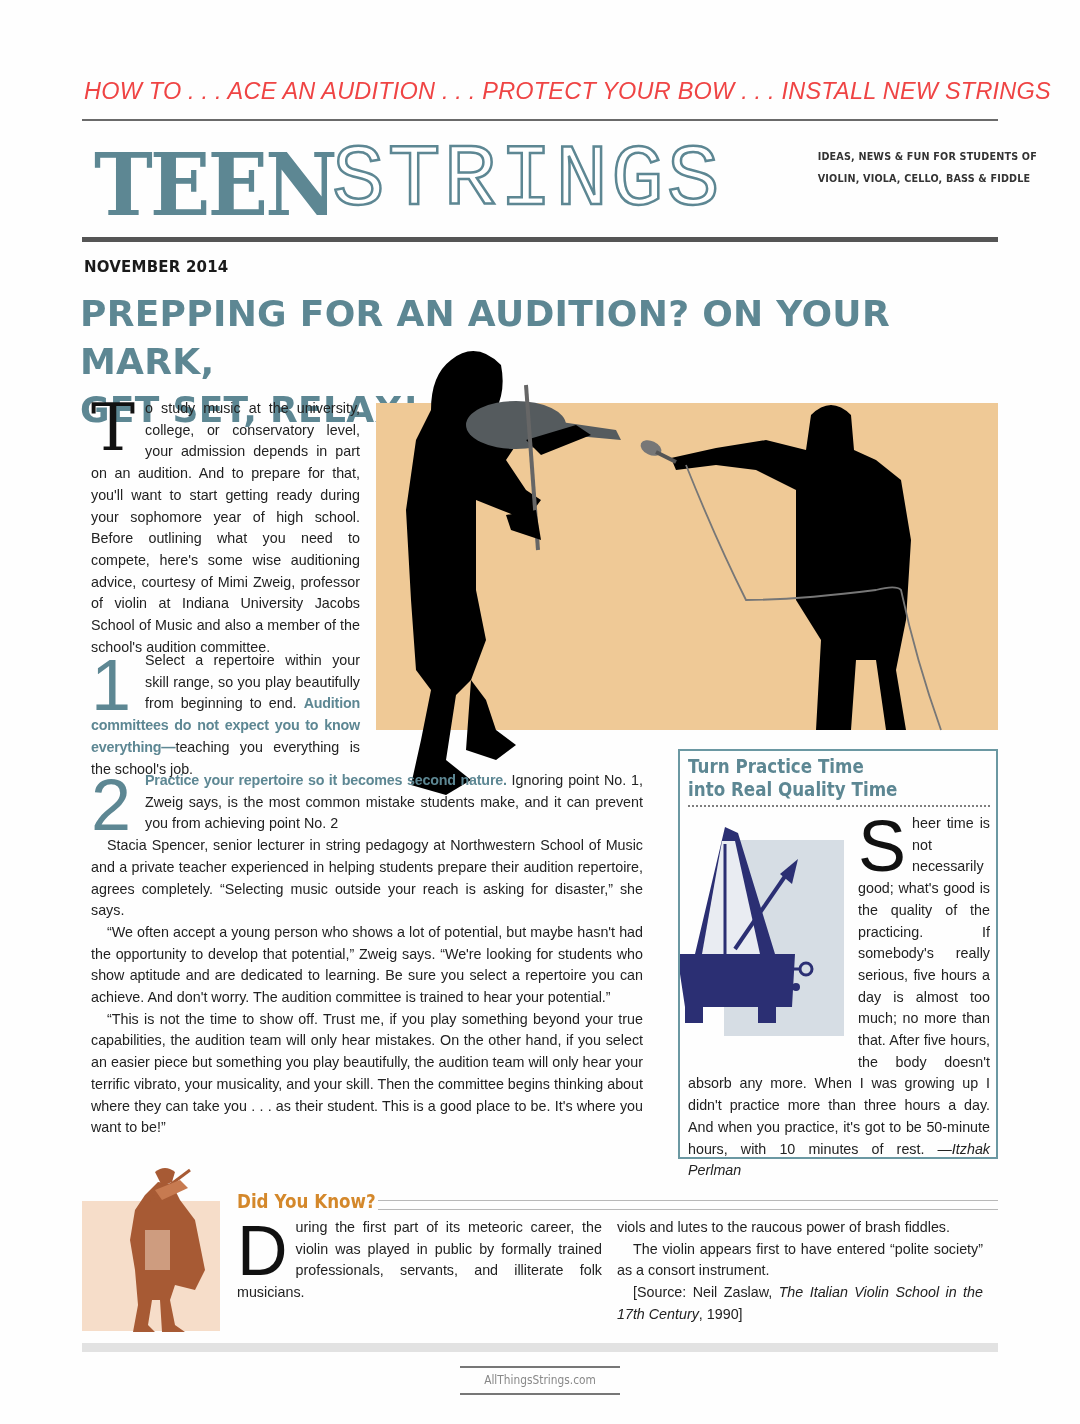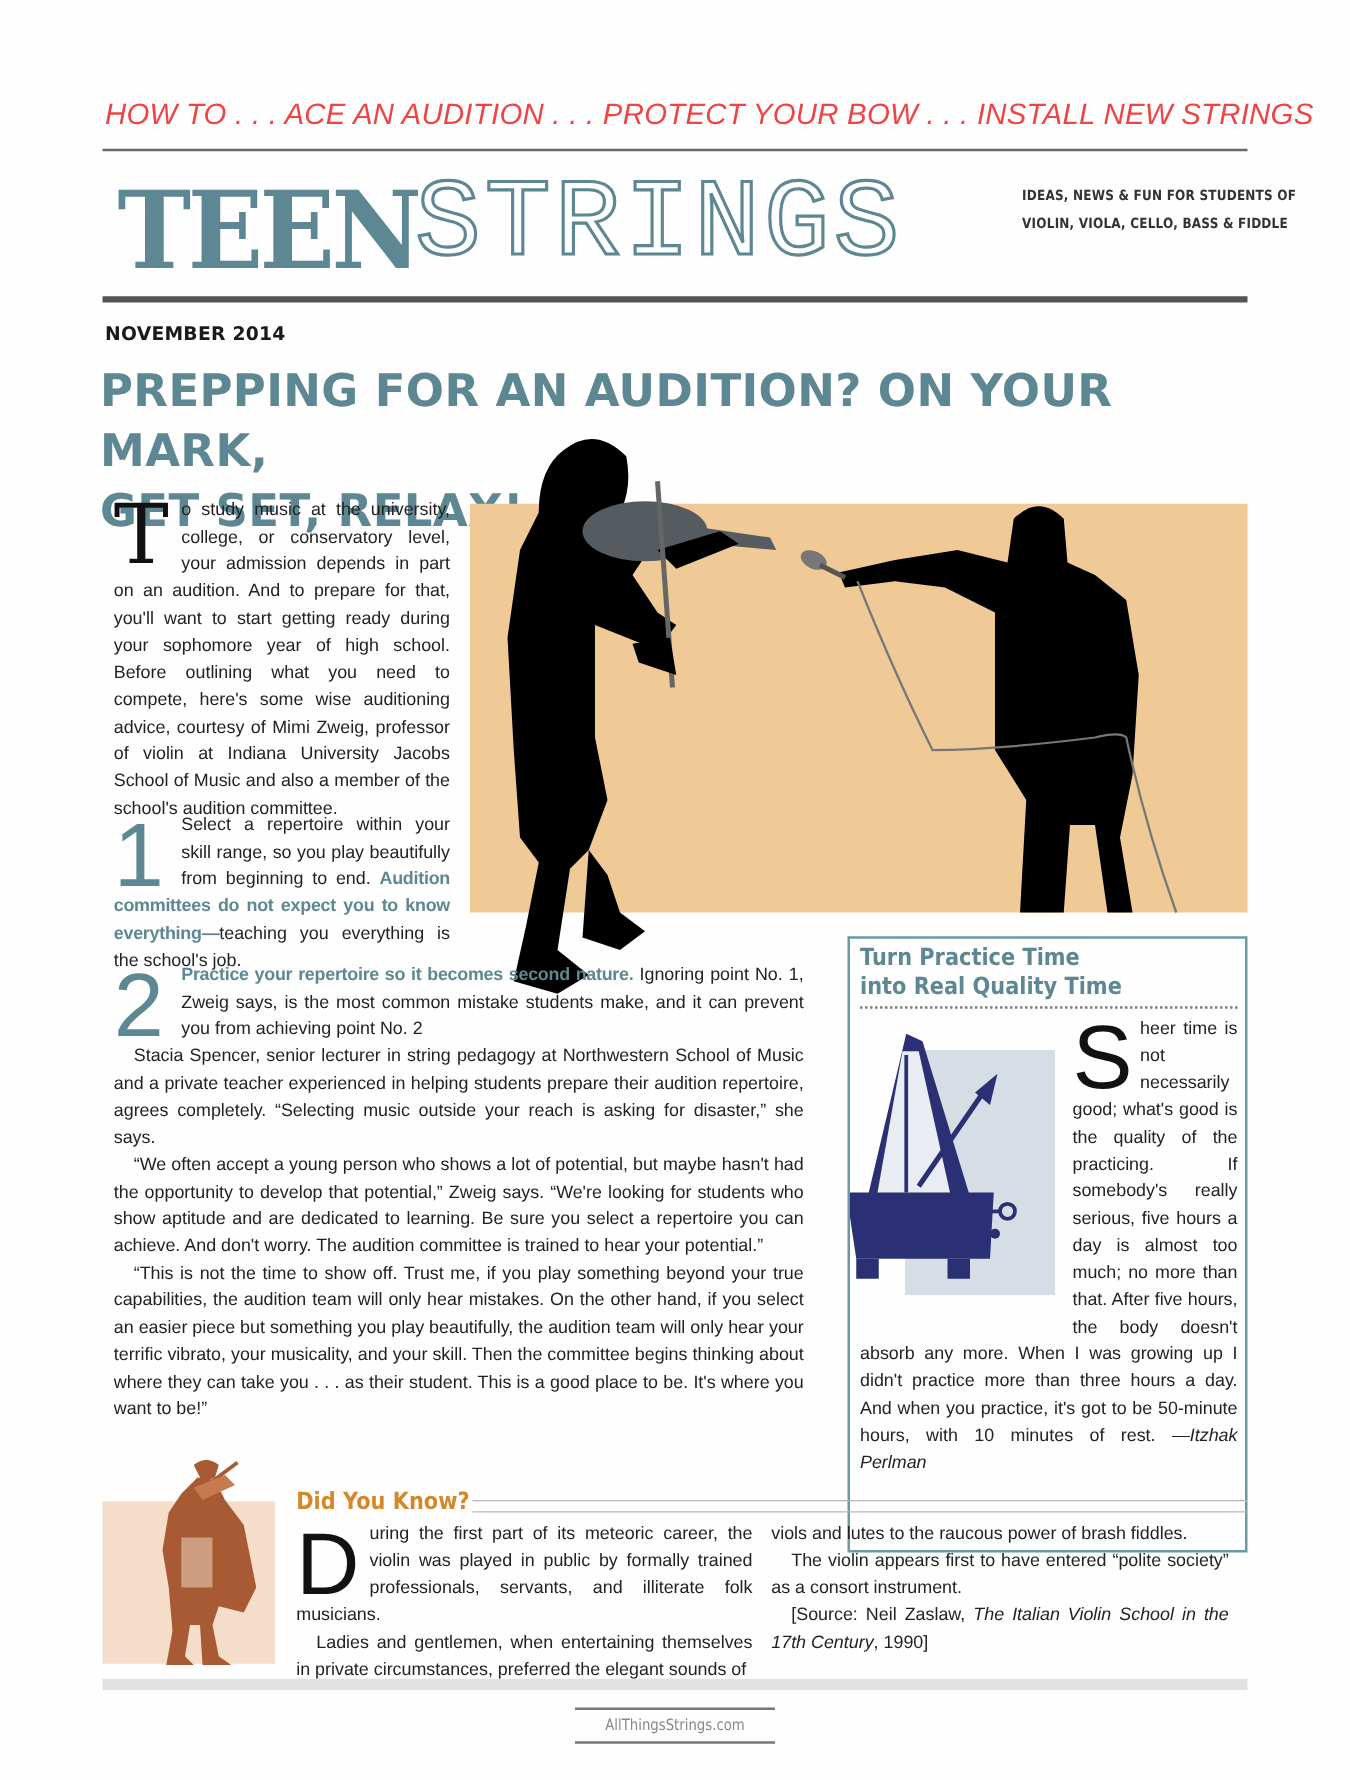--- a/index.html
+++ b/index.html
@@ -30,21 +30,21 @@
 
   .intro { position: absolute; left: 91px; top: 398px; width: 269px; }
   .dropcap { float: left; font-family: "DejaVu Serif", serif; font-size: 66px; line-height: 52px; margin: 4px 10px 0 0; color: #111; }
 
   .pt1 { position: absolute; left: 91px; top: 650px; width: 269px; }
   .pt2 { position: absolute; left: 91px; top: 770px; width: 552px; }
   .bignum { float: left; font-family: "Liberation Sans", sans-serif; font-size: 72px; line-height: 58px; color: #5d8793; width: 52px; margin: 6px 2px 0 0; font-weight: normal; }
   .hl { color: #5d8793; font-weight: bold; letter-spacing: -0.2px; }
   .para-ind { text-indent: 16px; }
 
-  .tipbox { position: absolute; left: 678px; top: 749px; width: 320px; height: 493px; border: 2px solid #6b98a2; }
+  .tipbox { position: absolute; left: 678px; top: 749px; width: 320px; height: 410px; border: 2px solid #6b98a2; }
   .tipbox-title { position: absolute; left: 8px; top: 4px; font-family: "DejaVu Sans", sans-serif; font-weight: bold; font-size: 19px; line-height: 23px; color: #5d8793; transform: scaleX(0.88); transform-origin: left; white-space: nowrap; }
   .tipbox-dots { position: absolute; left: 8px; top: 54px; width: 302px; border-top: 2px dotted #7e7e7e; }
   .metronome-bg { position: absolute; left: 44px; top: 89px; width: 120px; height: 196px; background: #d6dde4; }
   .metronome-svg { position: absolute; left: 0; top: 68px; width: 160px; height: 220px; }
   .tipbox-text { position: absolute; left: 8px; top: 62px; width: 302px; }
   .float-spacer { float: left; width: 170px; height: 243px; }
   .dropcap-s { float: left; font-family: "Liberation Sans", sans-serif; font-size: 72px; line-height: 58px; margin: 4px 6px 0 0; color: #111; }
 
   .dyk-illus-bg { position: absolute; left: 82px; top: 1201px; width: 138px; height: 130px; background: #f6ddc9; }
   .dyk-svg { position: absolute; left: 100px; top: 1160px; width: 120px; height: 180px; }
@@ -152,21 +152,20 @@
   <path d="M50 40 L90 10" stroke="#a75a34" stroke-width="3"></path>
   <path d="M55 30 L80 20 L88 28 L62 40 Z" fill="#c77a50"></path>
   <path d="M45 70 L70 70 L70 110 L45 110 Z" fill="#f6ddc9" opacity="0.5"></path>
 </svg>
 <div class="dyk-title">Did You Know?</div>
 <div class="dyk-rule1"></div>
 <div class="dyk-rule2"></div>
 
 <div class="dyk-col1 body-text">
   <span class="dropcap-d">D</span><span>uring the first part of its meteoric career, the violin was played in public by formally trained professionals, servants, and illiterate folk musicians.</span>
-  <p class="para-ind">Ladies and gentlemen, when entertaining themselves in private circumstances, preferred the elegant sounds of </p>
 </div>
 <div class="dyk-col2 body-text">
     <p>viols and lutes to the raucous power of brash fiddles.</p>
   <p class="para-ind">The violin appears first to have entered “polite society” as a consort instrument.</p>
   <p class="para-ind"><span>[Source: Neil Zaslaw, </span><i>The Italian Violin School in the 17th Century</i><span>, 1990]</span></p>
 </div>
 
 <div class="bottom-bar"></div>
 <div class="footer-rule1"></div>
 <div class="footer-url">AllThingsStrings.com</div>

